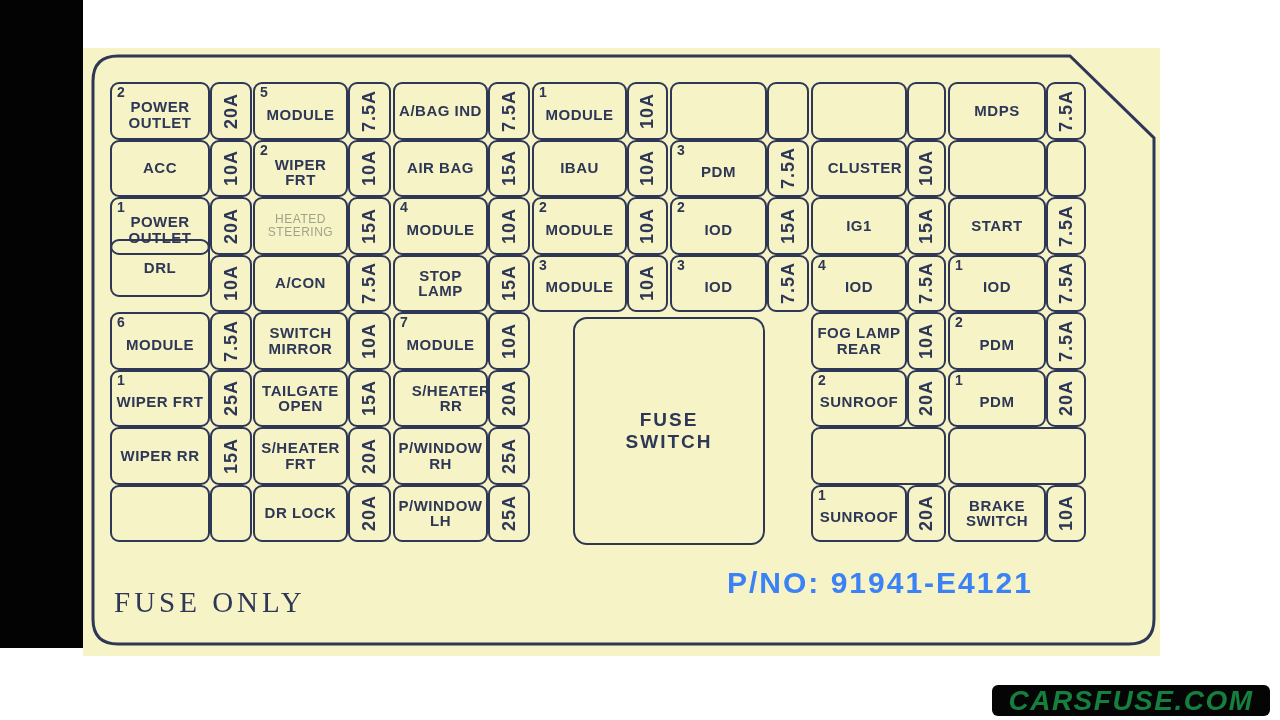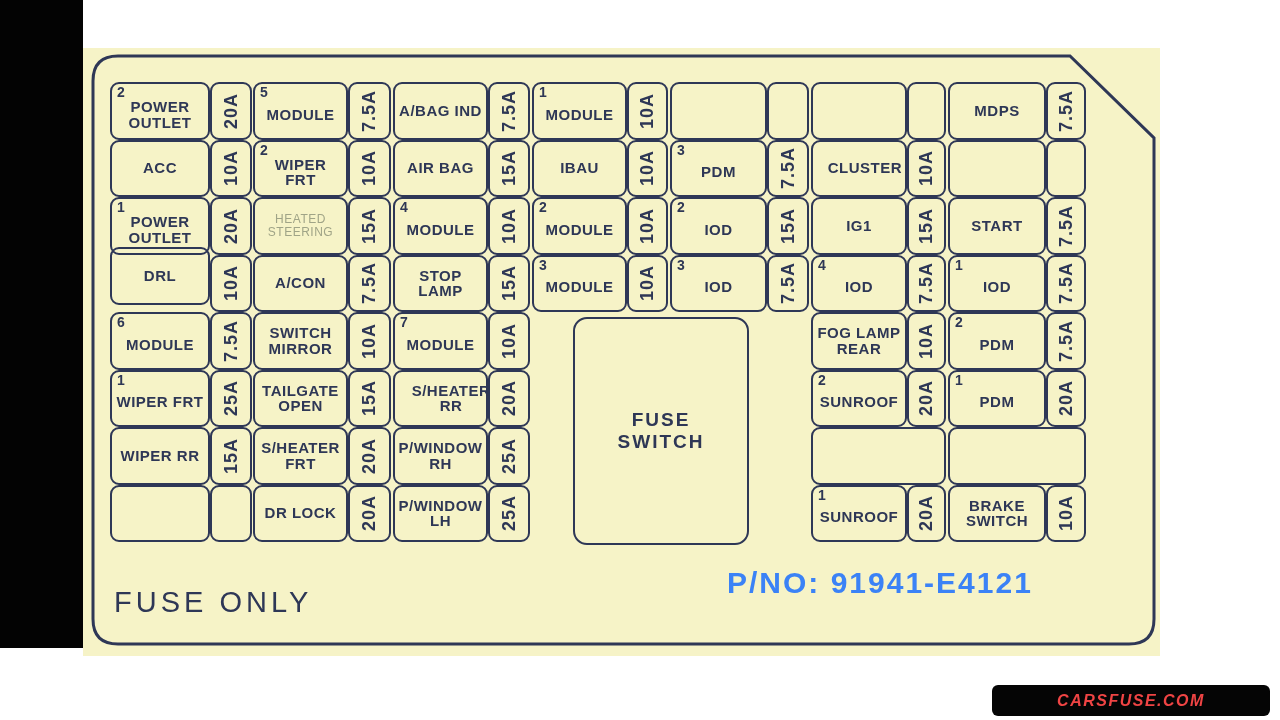--- a/index.html
+++ b/index.html
@@ -10,33 +10,33 @@
   .outline-svg{position:absolute;left:0;top:0;width:1280px;height:720px;pointer-events:none;}
   .cell{position:absolute;border:2.5px solid #2e3756;border-radius:9px;color:#2e3756;
         display:flex;align-items:center;justify-content:center;text-align:center;
         box-sizing:border-box;font-weight:600;line-height:1.05;}
   .lbl-cell{font-size:15px;letter-spacing:0.5px;padding:2px 3px;}
   .lbl-cell .idx{position:absolute;top:1px;left:5px;font-size:14px;font-weight:700;}
   .lbl-cell.has-idx{padding-top:10px;}
   .lbl-cell.faded{color:#a0a487;font-size:12px;font-weight:500;}
   .amp-cell{font-size:18px;font-weight:700;}
   .amp-cell span{writing-mode:vertical-rl;transform:rotate(180deg);letter-spacing:1px;}
-  .fuse-switch-box{position:absolute;left:573px;top:317px;width:176px;height:228px;
+  .fuse-switch-box{position:absolute;left:573px;top:317px;width:192px;height:228px;
         border:2.5px solid #2e3756;border-radius:14px;box-sizing:border-box;
         display:flex;align-items:center;justify-content:center;color:#2e3756;
         font-size:19px;font-weight:600;letter-spacing:2px;white-space:pre-line;text-align:center;}
   .note{position:absolute;left:114px;color:#2e3756;font-size:29px;font-weight:500;
         letter-spacing:4px;white-space:nowrap;}
   .note.l1{top:550px;}
-  .note.l2{top:586px;}
+  .note.l2{top:586px;font-family:Liberation Serif, serif;}
   .partno{position:absolute;left:727px;top:566px;color:#3b82f6;font-size:30px;
         font-weight:600;letter-spacing:2px;white-space:nowrap;}
   .badge{position:absolute;left:992px;top:685px;width:278px;height:31px;background:#050505;
         border-radius:6px;display:flex;align-items:center;justify-content:center;}
-  .badge span{color:#ef4444;font-size:16px;font-weight:900;font-style:italic;
+  .badge span{color:#15803d;font-size:28px;font-weight:900;font-style:italic;
         letter-spacing:1.5px;white-space:nowrap;}
 </style>
 </head>
 <body>
 
 <div class="stage">
   <div class="black-bar"></div>
   <div class="paper"></div>
 
   <svg class="outline-svg" viewBox="0 0 1280 720" xmlns="http://www.w3.org/2000/svg">
@@ -172,21 +172,21 @@
       </div>
       <div class="cell amp-cell" style="left: 907px; top: 197px; width: 39px; height: 57.5px;">
         <span>15A</span>
       </div>
       <div class="cell lbl-cell" style="left: 948px; top: 197px; width: 98px; height: 57.5px;">
         <span>START</span>
       </div>
       <div class="cell amp-cell" style="left: 1046px; top: 197px; width: 40px; height: 57.5px;">
         <span>7.5A</span>
       </div>
-      <div class="cell lbl-cell" style="left: 110px; top: 247px; width: 100px; height: 57.5px;">
+      <div class="cell lbl-cell" style="left: 110px; top: 239px; width: 100px; height: 57.5px;">
         <span>DRL</span>
       </div>
       <div class="cell amp-cell" style="left: 210px; top: 254.5px; width: 42px; height: 57.5px;">
         <span>10A</span>
       </div>
       <div class="cell lbl-cell" style="left: 253px; top: 254.5px; width: 95px; height: 57.5px;">
         <span>A/CON</span>
       </div>
       <div class="cell amp-cell" style="left: 348px; top: 254.5px; width: 43px; height: 57.5px;">
         <span>7.5A</span>

